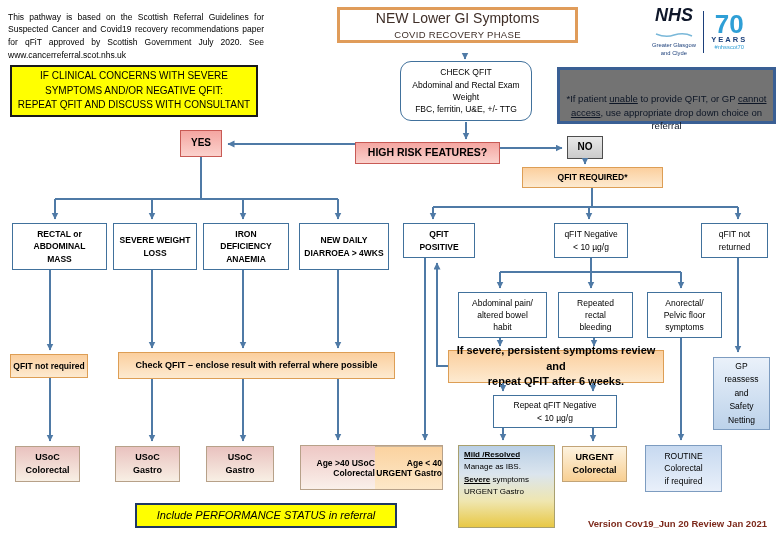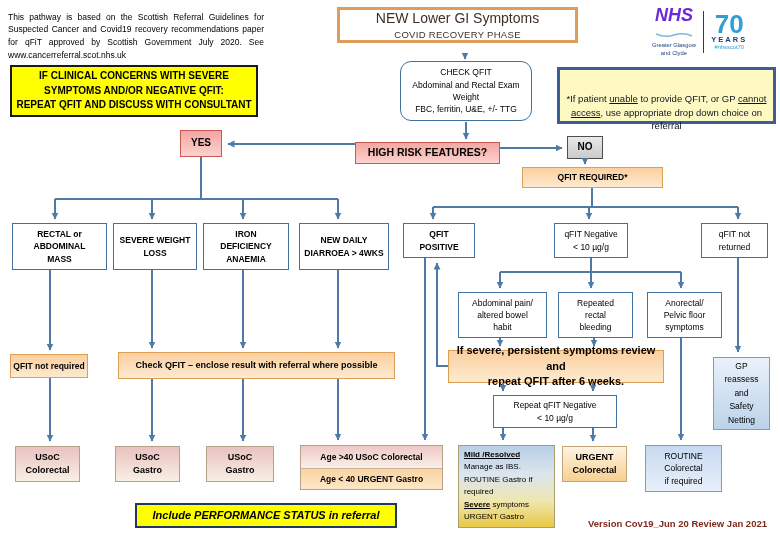--- a/index.html
+++ b/index.html
@@ -5,41 +5,41 @@
   html,body{margin:0;padding:0;}
   body{width:780px;height:540px;position:relative;background:#ffffff;
        font-family:"Liberation Sans",sans-serif;overflow:hidden;color:#000;}
   .box{position:absolute;box-sizing:border-box;display:flex;align-items:center;
        justify-content:center;text-align:center;white-space:pre-line;z-index:2;line-height:1.45;}
   .white-box{background:#ffffff;border:1.5px solid #41719c;font-size:8.5px;}
   .pink{background:linear-gradient(180deg,#f4a6a1 0%,#fbd2cd 100%);border:1.5px solid #c85a55;font-weight:bold;}
   .grey{background:linear-gradient(180deg,#e9e9e9 0%,#cbcbcb 100%);border:1.5px solid #4d4d4d;font-weight:bold;}
   .peach{background:linear-gradient(180deg,#fbcf9e 0%,#fdead0 100%);border:1.5px solid #dd9e55;font-weight:bold;}
   .usoc{background:linear-gradient(180deg,#e9c2bf 0%,#f8efe4 100%);border:1.5px solid #b7a189;font-weight:bold;font-size:9px;}
-  .yellow{background:#ffff00;border:2px solid #1a1a1a;font-weight:bold;}
-  .bluenote{background:#fef9c3;border:3px solid #3a5f94;color:#0d1626;font-size:9.5px;padding:4px 6px;}
+  .yellow{background:#ffff00;border:2px solid #1a1a1a;font-weight:normal;}
+  .bluenote{background:#737373;border:3px solid #3a5f94;color:#0d1626;font-size:9.5px;padding:4px 6px;}
   .ltblue{background:linear-gradient(180deg,#c7d9f0 0%,#e9f0fa 100%);border:1.5px solid #7d9cc0;}
   .gpbox{background:linear-gradient(180deg,#eaf1fa 0%,#bcd2ea 100%);border:1.5px solid #7d9cc0;}
   .titlebox{background:#fff;border:3px solid #e09c5a;flex-direction:column;color:#3f2f28;}
   .u{text-decoration:underline;}
   .mildbox{background:linear-gradient(180deg,#b9cfe6 0%,#dbe5ee 35%,#efe6b0 68%,#e8c845 100%);
            border:1.5px solid #a9a06e;font-size:8px;text-align:left;align-items:flex-start;
            padding:3px 5px;line-height:1.55;}
   .mildbox div{display:block;}
   svg.wires{position:absolute;left:0;top:0;z-index:3;pointer-events:none;}
   .intro{position:absolute;text-align:justify;font-size:8.5px;line-height:1.5;z-index:2;}
   .logo{position:absolute;display:flex;align-items:center;gap:7px;z-index:2;}
-  .logo .nhs{font-size:18px;font-weight:bold;font-style:italic;color:#6d28d9;line-height:1;}
+  .logo .nhs{font-size:18px;font-weight:bold;font-style:italic;color:#0f172a;line-height:1;}
   .logo .org{font-size:5.8px;color:#1b3f7a;text-align:center;line-height:1.3;}
   .logo .bar{width:1.5px;height:42px;background:#1b3f7a;}
   .logo .seventy{font-size:26px;font-weight:bold;color:#2f9fd6;line-height:0.85;}
   .logo .years{font-size:7.5px;font-weight:bold;letter-spacing:2px;color:#1b3f7a;}
   .logo .tag{font-size:5.8px;color:#2f9fd6;}
   .agebox{position:absolute;box-sizing:border-box;border:1.5px solid #b7a189;display:flex;
-          flex-direction:column;z-index:2;font-weight:bold;font-size:8.5px;text-align:left;}
+          flex-direction:row;z-index:2;font-weight:bold;font-size:8.5px;text-align:right;}
   .agebox .r1{flex:1.1;display:flex;align-items:center;justify-content:center;
           background:linear-gradient(180deg,#eec8c5 0%,#faf0ea 100%);}
   .agebox .r2{flex:1;display:flex;align-items:center;justify-content:center;
           background:linear-gradient(180deg,#fbd3a0 0%,#fde8c8 100%);border-top:1px solid #c9b49a;}
   .version{position:absolute;font-size:9.5px;font-weight:bold;color:#7d2a1c;z-index:2;}
 </style>
 </head>
 <body>
 
 <svg class="wires" width="780" height="540" viewBox="0 0 780 540">
@@ -182,22 +182,20 @@
 Gastro</div>
 
 <div class="agebox" style="left:300px;top:445px;width:143px;height:45px;">
   <div class="r1">Age &gt;40  USoC Colorectal</div>
   <div class="r2">Age &lt; 40 URGENT Gastro</div>
 </div>
 
 <div class="box mildbox" style="left:458px;top:445px;width:97px;height:83px;flex-direction:column;align-items:flex-start;justify-content:flex-start;">
   <div><span class="u" style="font-weight:bold;">Mild /Resolved</span></div>
   <div>Manage as IBS.</div>
-  <div>ROUTINE Gastro if
-required</div>
   <div><span class="u" style="font-weight:bold;">Severe</span><span> symptoms</span></div>
   <div>URGENT Gastro</div>
 </div>
 
 <div class="box" style="left:562px;top:446px;width:65px;height:36px;font-size:9px;font-weight:bold;background:linear-gradient(180deg,#fdf3e0 0%,#f8cf92 100%);border:1.5px solid #c2a477;">URGENT
 Colorectal</div>
 <div class="box ltblue" style="left:645px;top:445px;width:77px;height:47px;font-size:8.5px;">ROUTINE
 Colorectal
 if required</div>
 

